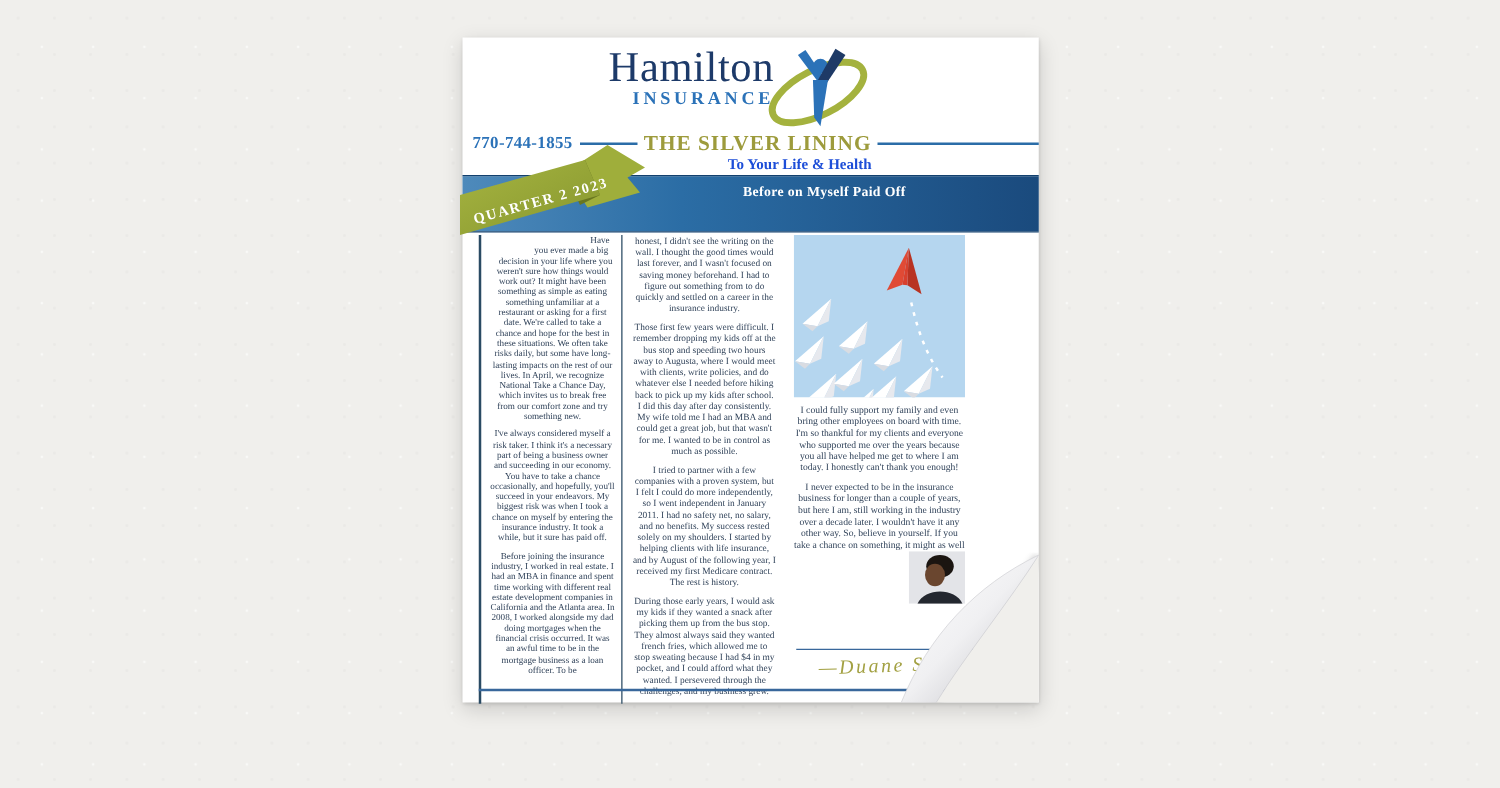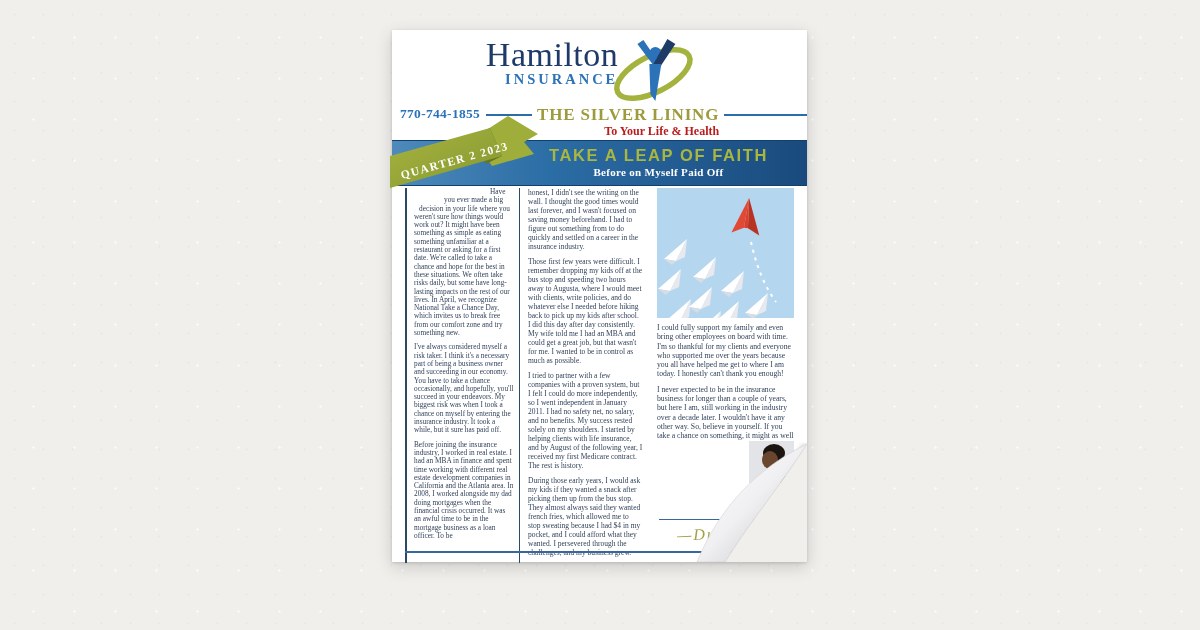--- a/index.html
+++ b/index.html
@@ -8,51 +8,51 @@
     font-family:"Liberation Serif","DejaVu Serif",serif;
     background-color:#f0efec;
     background-image:
       radial-gradient(rgba(0,0,0,0.025) 1px, transparent 1.3px),
       radial-gradient(rgba(255,255,255,0.6) 1px, transparent 1.3px);
     background-size:29px 29px, 41px 41px;
     background-position:0 0, 13px 17px;
     position:relative;
   }
   .page{
-    position:absolute; left:392px; top:30px; width:415px; height:532px;
+    position:absolute; left:370px; top:30px; width:461px; height:532px;
     background:#ffffff;
     box-shadow:0 5px 16px rgba(0,0,0,0.16), 0 1px 3px rgba(0,0,0,0.14);
   }
   
   .logo{ position:absolute; top:8px; left:50%; transform:translateX(-54%); display:flex; }
   .logo-name{ font-size:34px; color:#1d3a69; letter-spacing:0.5px; line-height:34px; }
   .logo-sub{ font-size:14.5px; color:#2b72b8; letter-spacing:3px; font-weight:600; margin-top:-1px;text-align:right; }
   .logo-icon{ margin-left:-8px; margin-top:-3px; }
   .masthead-row{ position:absolute; top:76px; left:8px; right:0; display:flex; align-items:flex-start; }
   .phone{ font-size:13.5px; font-weight:bold; color:#2b72b8; letter-spacing:0.3px; white-space:nowrap; }
   .hrule{ border-top:2px solid #2b6da8; height:0; margin-top:8px; }
   .r1{ width:46px; margin-left:6px; }
   .r2{ flex:1; }
   .nl-title-wrap{ text-align:right; padding:0 5px; }
   .nl-title{ font-size:17px; font-weight:bold; color:#9d9b3c; letter-spacing:0.8px; line-height:17px; }
-  .nl-sub{ font-size:12px; font-weight:bold; color:#b91c1c; margin-top:1px; }
+  .nl-sub{ font-size:12px; font-weight:bold; color:#1d4ed8; margin-top:1px; }
   
   .banner{
     position:absolute; left:0; right:0; top:110px; height:46px;
     background:linear-gradient(90deg,#4e8abb 0%, #2b6da5 38%, #1a4a7d 100%);
     border-top:1px solid #12406e; border-bottom:1px solid #12406e;
   }
   .banner-inner{ padding-left:118px; text-align:center; padding-top:5px; }
   .banner-title{ font-family:"Liberation Sans","DejaVu Sans",sans-serif; font-weight:700; font-size:16.5px; color:#a9b63f; letter-spacing:1.6px; line-height:18px; }
   .banner-sub{ font-size:11px; font-weight:bold; color:#ffffff; margin-top:2px; letter-spacing:0.3px; }
   .ribbon{ position:absolute; left:-2px; top:86px; }
   .ribbon text{ font-family:"Liberation Serif","DejaVu Serif",serif; }
   
   .cols{ position:absolute; top:158px; left:0; right:0; padding:0 13px; display:flex; }
-  .col p{ color:#31435a; text-align:left; }
+  .col p{ color:#31435a; text-align:center; }
   .col1{ width:114px; border-left:2px solid #2a4a63; padding-left:7px; padding-right:5px; }
   .col1 p{ font-size:7.3px; line-height:8.3px; margin-bottom:6px; }
   .col2{ width:130px; border-left:1.5px solid #2a4a63; padding-left:8px; padding-right:6px; }
   .col2 p{ font-size:7.5px; line-height:9px; margin-bottom:6px; }
   .col3{ width:137px; margin-left:8px; }
   .col3 p{ font-size:7.7px; line-height:9.3px; margin-bottom:6px; }
   .sp{ float:left; clear:left; height:8.3px; }
   .sp1{ width:76px; } .sp2{ width:30px; } .sp3{ width:5px; }
   .no-gap{ margin-bottom:0 !important; }
   .cont{ margin-top:0 !important; }
@@ -88,21 +88,20 @@
     <span class="hrule r1"></span>
     <div class="nl-title-wrap">
       <div class="nl-title">THE SILVER LINING</div>
       <div class="nl-sub">To Your Life &amp; Health</div>
     </div>
     <span class="hrule r2"></span>
   </div>
 
   <div class="banner">
     <div class="banner-inner">
-      <div class="banner-title">TAKE A LEAP OF FAITH</div>
       <div class="banner-sub">Before on Myself Paid Off</div>
     </div>
   </div>
 
   <svg class="ribbon" width="152" height="84" viewBox="0 0 152 84">
     <defs>
       <linearGradient id="ribg" x1="0" y1="0" x2="1" y2="1">
         <stop offset="0" stop-color="#a6b441"></stop>
           <stop offset="1" stop-color="#87972e"></stop>
       </linearGradient>

